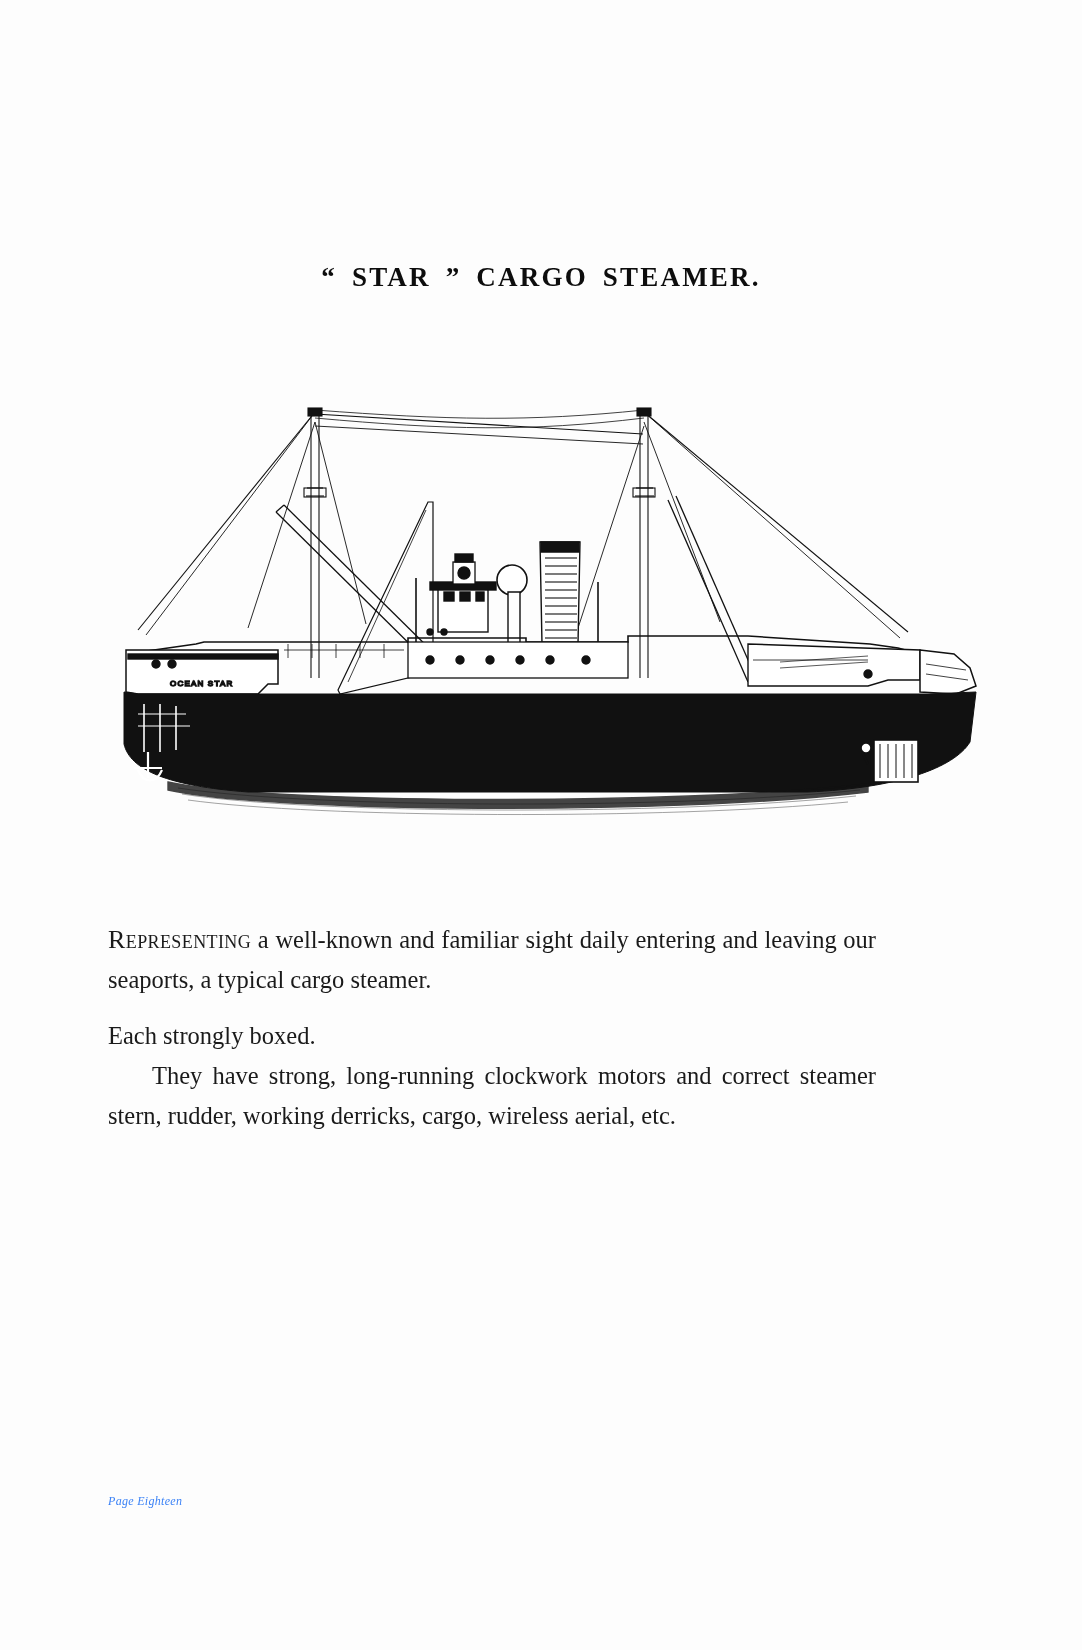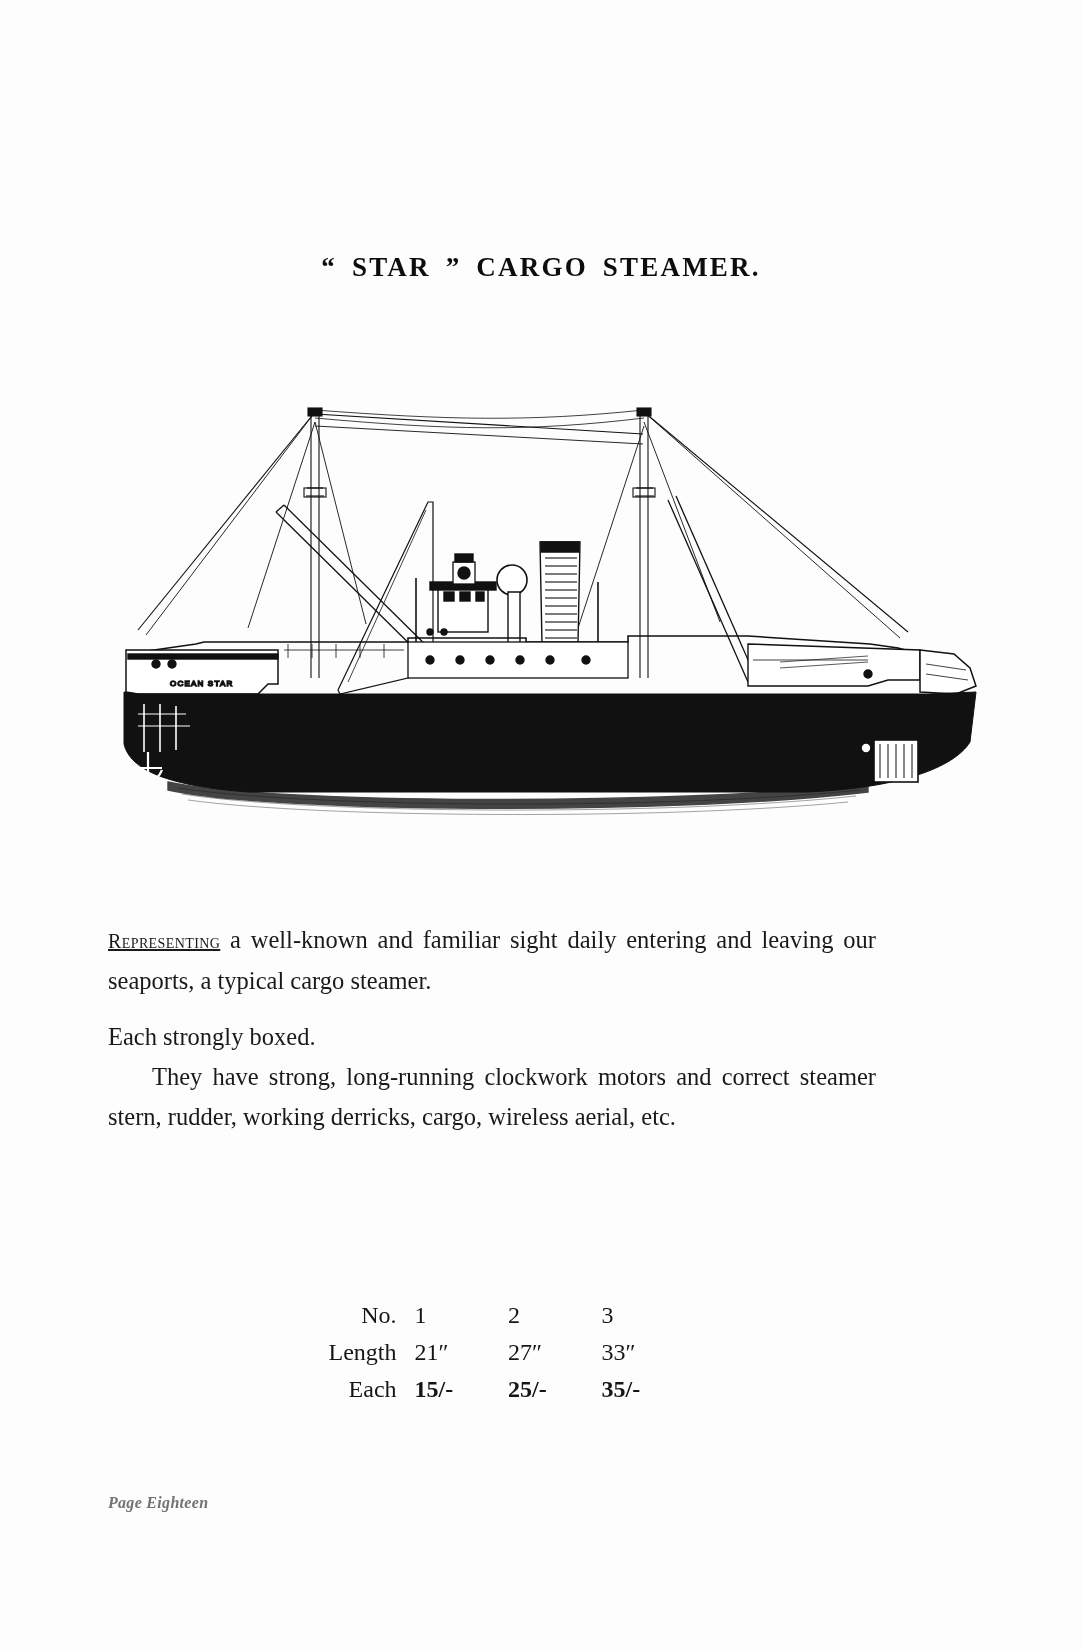--- a/index.html
+++ b/index.html
@@ -20,21 +20,21 @@
 
   .page {
     position: absolute;
     inset: 0;
     background: #fdfdfd;
   }
 
   
   .heading {
     position: absolute;
-    top: 252px;
+    top: 262px;
     left: 0;
     width: 1082px;
     text-align: center;
     font-family: "Liberation Serif", "DejaVu Serif", serif;
     font-weight: bold;
     font-size: 27px;
     letter-spacing: 2.2px;
     color: #0d0d0d;
     word-spacing: 6px;
   }
@@ -61,23 +61,22 @@
   }
   .para {
     margin: 0 0 16px 0;
     text-align: justify;
     text-justify: inter-word;
   }
   .para.indent { text-indent: 44px; }
   .para.last { margin-bottom: 0; }
   .smallcaps {
     font-variant: small-caps;
-    font-size: 20px;
+    font-size: 26px;
     letter-spacing: 0.4px;
-    text-decoration: underline;
   }
 
   
   .price-table {
     position: absolute;
     top: 1298px;
     left: 275px;
     width: 420px;
     border-collapse: collapse;
     font-size: 24px;
@@ -102,23 +101,23 @@
   .price-table tr.row-each .row-label { font-weight: normal; }
   .price-table tr.row-length .cell { font-weight: normal; }
   .price-table tr.row-head .cell { font-weight: normal; }
 
   
   .page-footer {
     position: absolute;
     left: 108px;
     top: 1494px;
     font-style: italic;
-    font-weight: bold;
-    font-size: 16px;
-    color: #737373;
+    font-weight: normal;
+    font-size: 12px;
+    color: #3b82f6;
     letter-spacing: 0.3px;
   }
 </style>
 </head>
 <body>
 
 <div class="page">
 
   <div class="heading">“ STAR ”  CARGO  STEAMER.</div>
 
@@ -304,38 +303,16 @@
       <span class="smallcaps">Representing</span><span> a well-known and familiar sight daily entering and leaving our seaports, a typical cargo steamer.</span>
     </p>
     <p class="para last">
       <span>Each strongly boxed.</span>
     </p>
     <p class="para indent">
       <span>They have strong, long-running clockwork motors and correct steamer stern, rudder, working derricks, cargo, wireless aerial, etc.</span>
     </p>
   </div>
 
-  <table class="price-table">
-    <tbody>
-      <tr class="row-head">
-        <td class="row-label">No.</td>
-        <td class="cell">1</td>
-        <td class="cell">2</td>
-        <td class="cell">3</td>
-      </tr>
-      <tr class="row-length">
-        <td class="row-label">Length</td>
-        <td class="cell">21″</td>
-        <td class="cell">27″</td>
-        <td class="cell">33″</td>
-      </tr>
-      <tr class="row-each">
-        <td class="row-label">Each</td>
-        <td class="cell">15/-</td>
-        <td class="cell">25/-</td>
-        <td class="cell">35/-</td>
-      </tr>
-    </tbody>
-  </table>
 
   <div class="page-footer">Page Eighteen</div>
 
 </div>
 
 </body></html>

